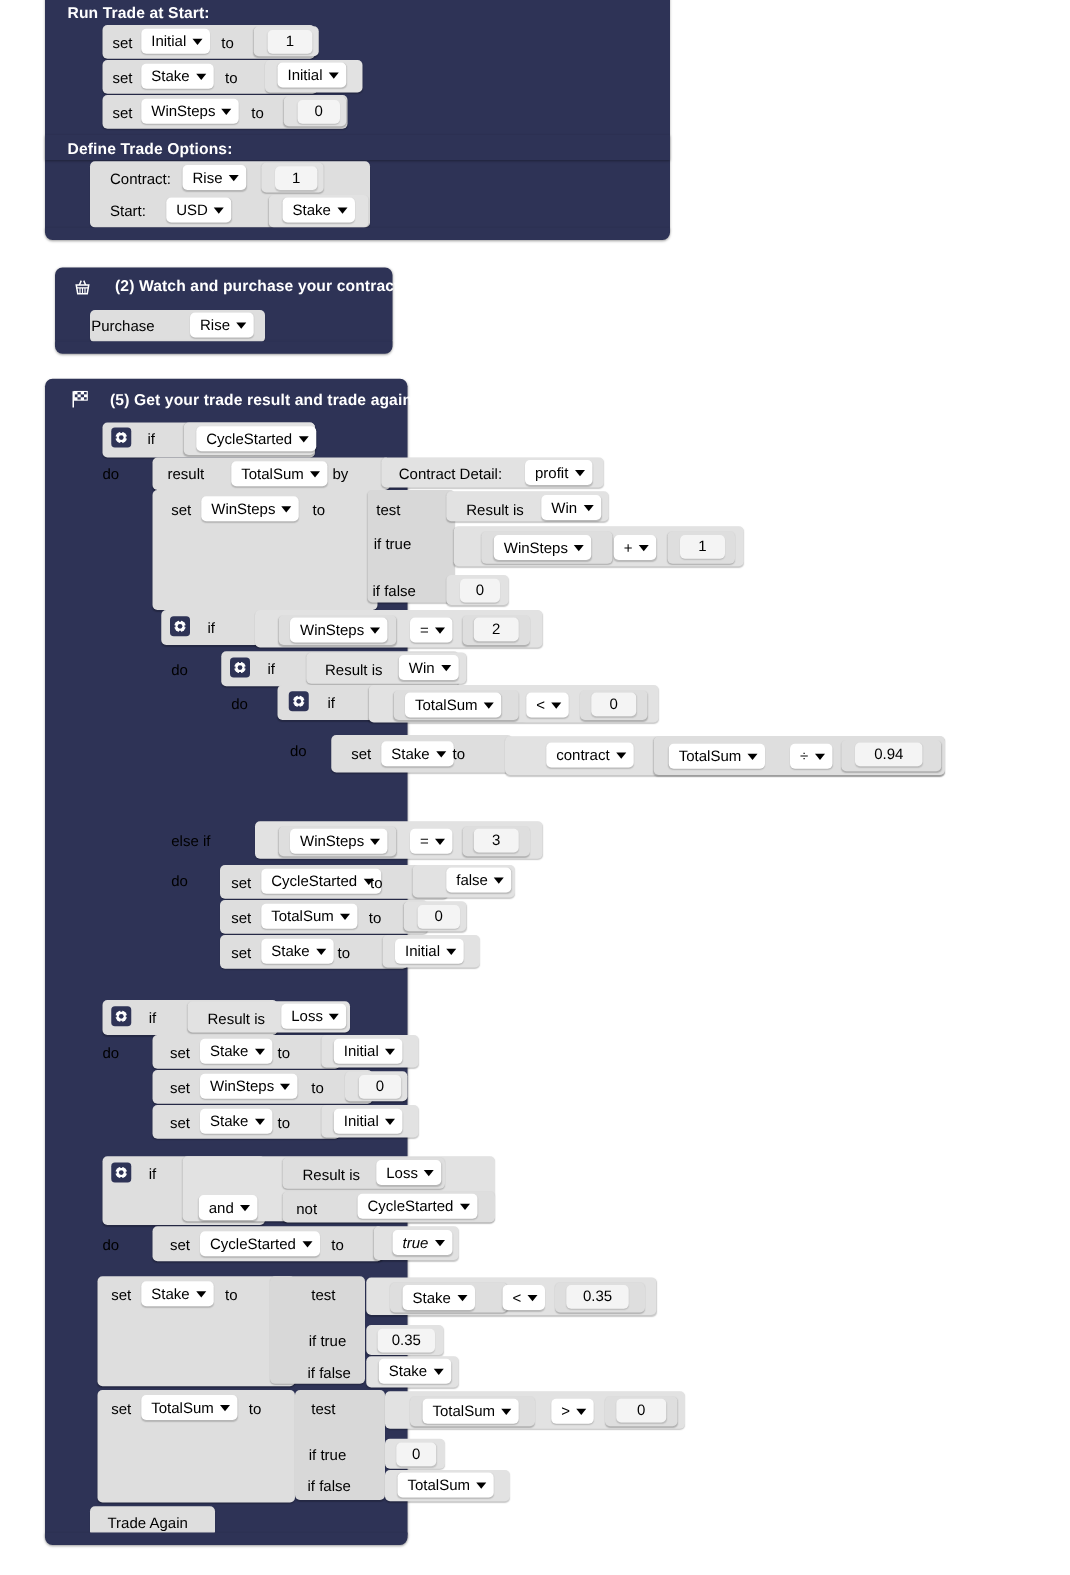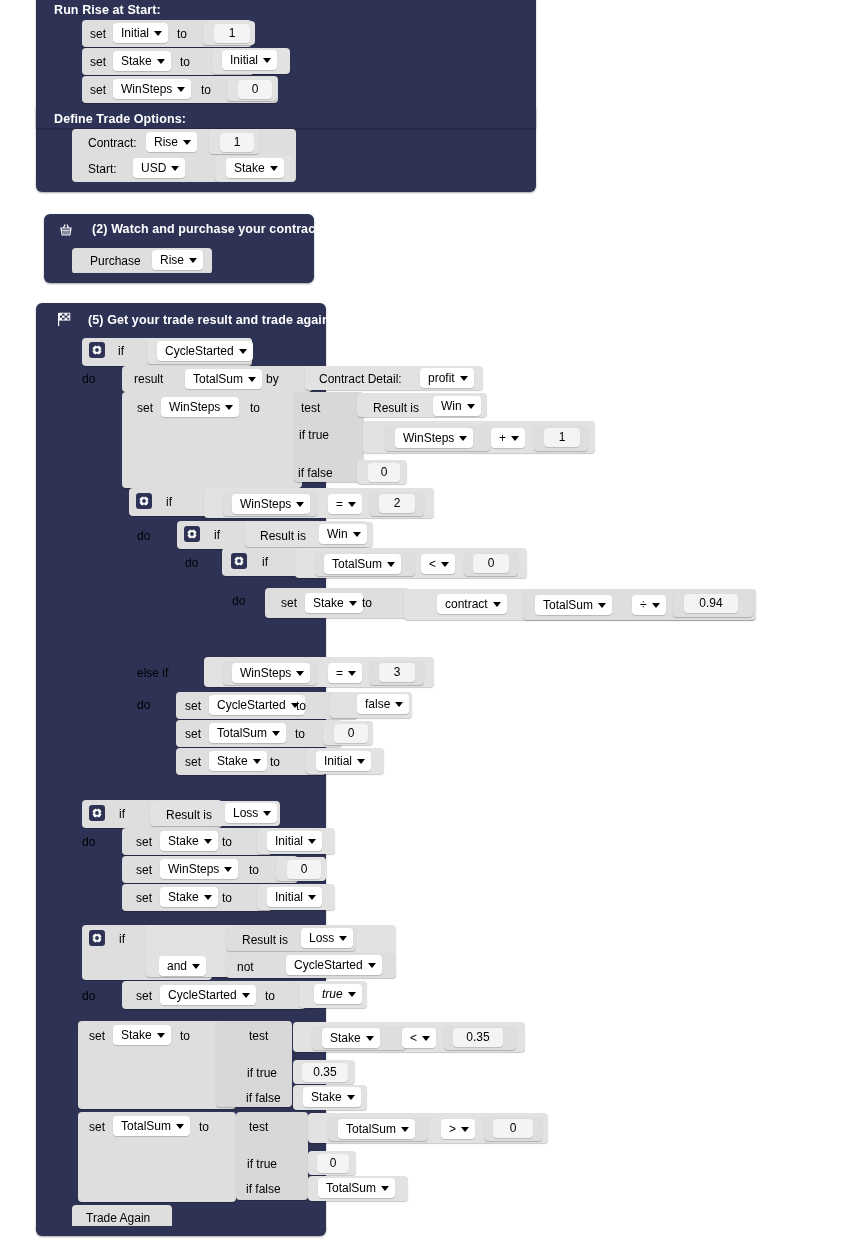--- a/index.html
+++ b/index.html
@@ -104,21 +104,21 @@
   .gear svg { display:block; margin: 2px; }
 
   
   .hicon { position: absolute; }
 </style>
 </head>
 <body>
 
 <div class="navy" style="left:36px; top:-8px; width:500px; height:196px;"></div>
 
-<div class="navy-hdr" style="left:54px; top:3px;">Run Rise at Start:</div>
+<div class="navy-hdr" style="left:54px; top:3px;">Run Trade at Start:</div>
 
 <div class="blk" style="left:82px; top:20px; width:170px; height:27px;"></div>
 <div class="lbl" style="left:90px; top:28px;">set</div>
 <div class="dd" style="left:113px; top:23px;"><span>Initial</span><span class="caret"></span></div>
 <div class="lbl" style="left:177px; top:28px;">to</div>
 <div class="blk light" style="left:203px; top:21px; width:52px; height:24px;"></div>
 <div class="num" style="left:214px; top:24px; width:36px;">1</div>
 
 <div class="blk" style="left:82px; top:48px; width:172px; height:27px;"></div>
 <div class="lbl" style="left:90px; top:56px;">set</div>
@@ -154,21 +154,21 @@
 <div class="hicon" style="left:58px; top:222px;">
   <svg width="16" height="16" viewBox="0 0 16 16">
     <path d="M3 6 h10 l-1.2 7 h-7.6 z" fill="none" stroke="#ffffff" stroke-width="1.2"></path>
     <path d="M5.5 6 L7 2.5 M10.5 6 L9 2.5" stroke="#ffffff" stroke-width="1.2" fill="none"></path>
     <path d="M3 8.2 h10" stroke="#ffffff" stroke-width="1"></path>
     <path d="M6 8.4 v4 M8 8.4 v4 M10 8.4 v4" stroke="#ffffff" stroke-width="0.9"></path>
   </svg>
 </div>
 <div class="navy-hdr" style="left:92px; top:222px;">(2) Watch and purchase your contract</div>
 <div class="blk" style="left:72px; top:248px; width:140px; height:26px;"></div>
-<div class="lbl" style="left:90px; top:255px;">Purchase</div>
+<div class="lbl" style="left:73px; top:255px;">Purchase</div>
 <div class="dd" style="left:152px; top:250px;"><span>Rise</span><span class="caret"></span></div>
 <div class="navy-foot" style="left:44px; top:273px; width:270px; height:10px;"></div>
 
 <div class="navy" style="left:36px; top:303px; width:290px; height:930px;"></div>
 <div class="hicon" style="left:56px; top:311px;">
   <svg width="18" height="16" viewBox="0 0 18 16">
     <rect x="2" y="2" width="1.2" height="13" fill="#ffffff"></rect>
     <g>
       <rect x="3.4" y="2.2" width="2.6" height="2.3" fill="#ffffff"></rect>
       <rect x="8.6" y="2.2" width="2.6" height="2.3" fill="#ffffff"></rect>

